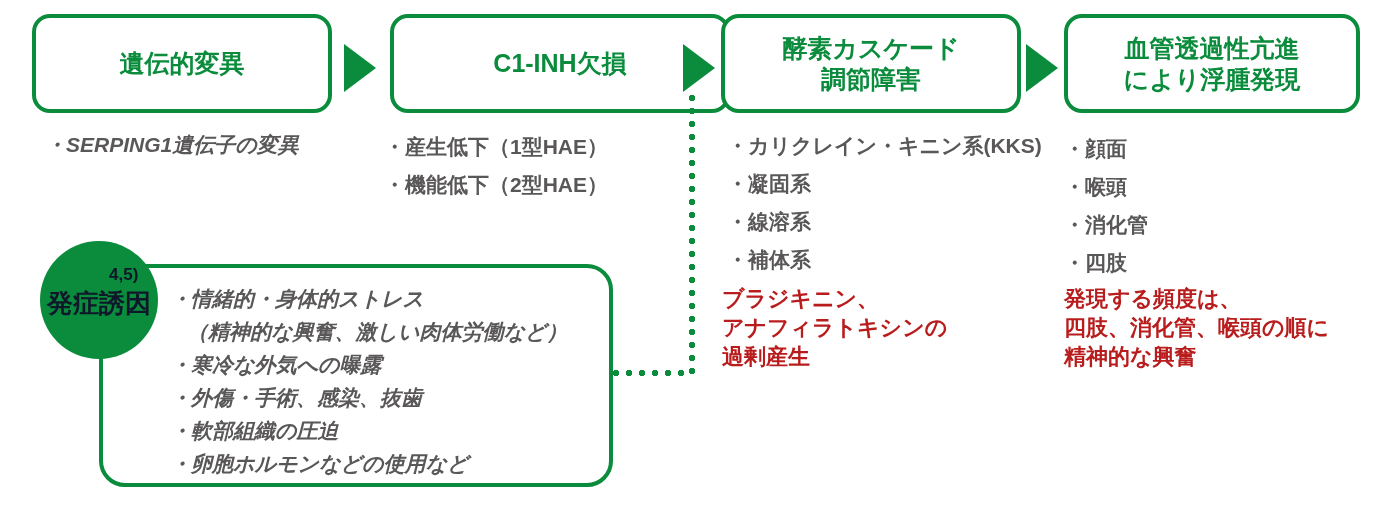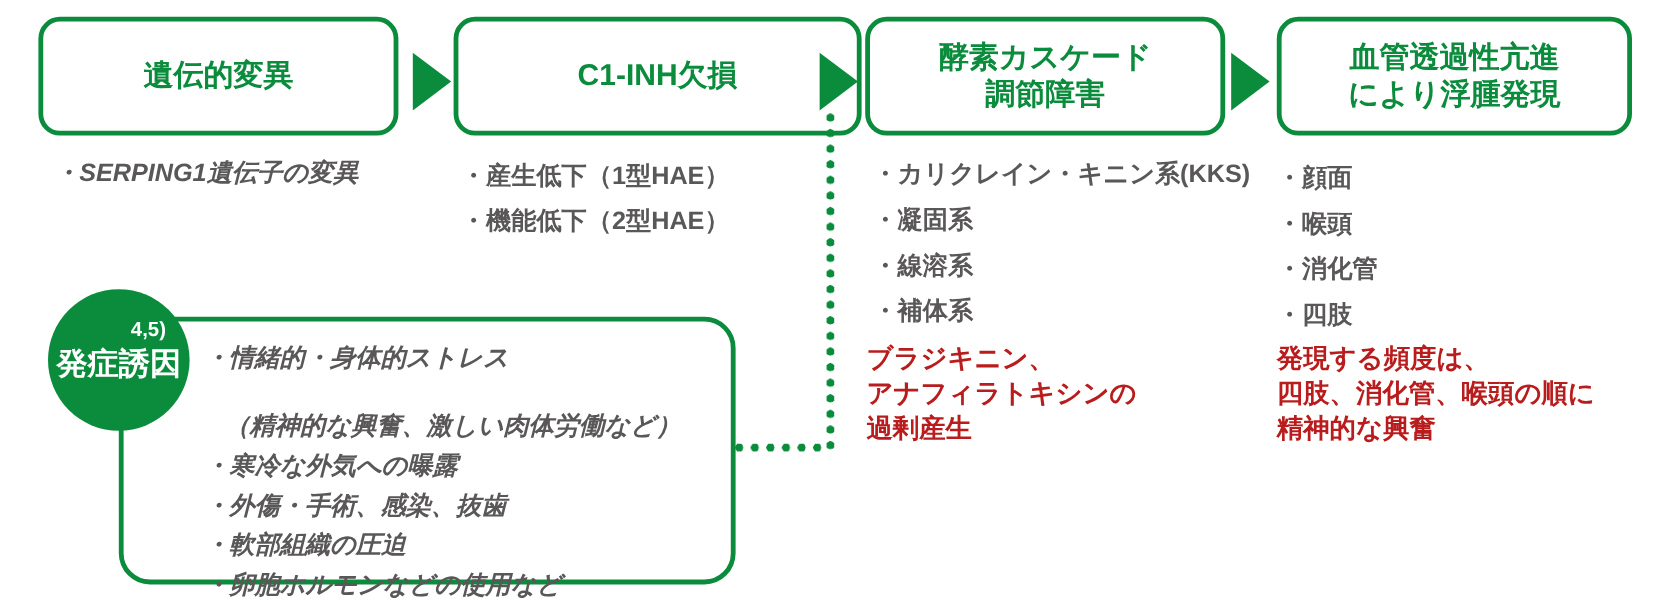--- a/index.html
+++ b/index.html
@@ -30,24 +30,24 @@
     white-space:nowrap;
   }
   .trigger-box{
     position:absolute;left:99px;top:264px;width:514px;height:223px;box-sizing:border-box;
     border:4px solid #0A8C3C;border-radius:26px;background:#ffffff;
   }
   .trigger-list{
     position:absolute;left:170px;top:282px;color:#595757;font-weight:bold;
     font-size:21px;line-height:33px;white-space:nowrap;font-style:italic;
   }
-  .trigger-list .cont{padding-left:17px;margin-top:24px;}
+  .trigger-list .cont{padding-left:17px;}
   .trigger-circle{
     position:absolute;left:40px;top:241px;width:118px;height:118px;border-radius:50%;
-    background:#0A8C3C;color:#ffffff;
+    background:#0A8C3C;color:#0f172a;
   }
   .trigger-circle .ref{
     position:absolute;left:69px;top:24px;font-size:17px;font-weight:bold;
   }
   .trigger-circle .label{
     position:absolute;left:0;top:45px;width:100%;text-align:center;
     font-size:26px;font-weight:bold;white-space:nowrap;
   }
   .dots-v{
     position:absolute;left:688px;top:92px;width:8px;height:284px;
@@ -63,21 +63,21 @@
 </head>
 <body>
 
 <div class="canvas">
 
   <div class="box" style="left:32px;width:300px">
     <span>遺伝的変異</span>
   </div>
   <div class="arrow" style="left:344px"></div>
 
-  <div class="box" style="left:378px;width:340px">
+  <div class="box" style="left:390px;width:340px">
     <span>C1-INH欠損</span>
   </div>
   <div class="arrow" style="left:683px"></div>
 
   <div class="box" style="left:721px;width:300px">
     <span>酵素カスケード</span>
     <span>調節障害</span>
   </div>
   <div class="arrow" style="left:1026px"></div>
 

